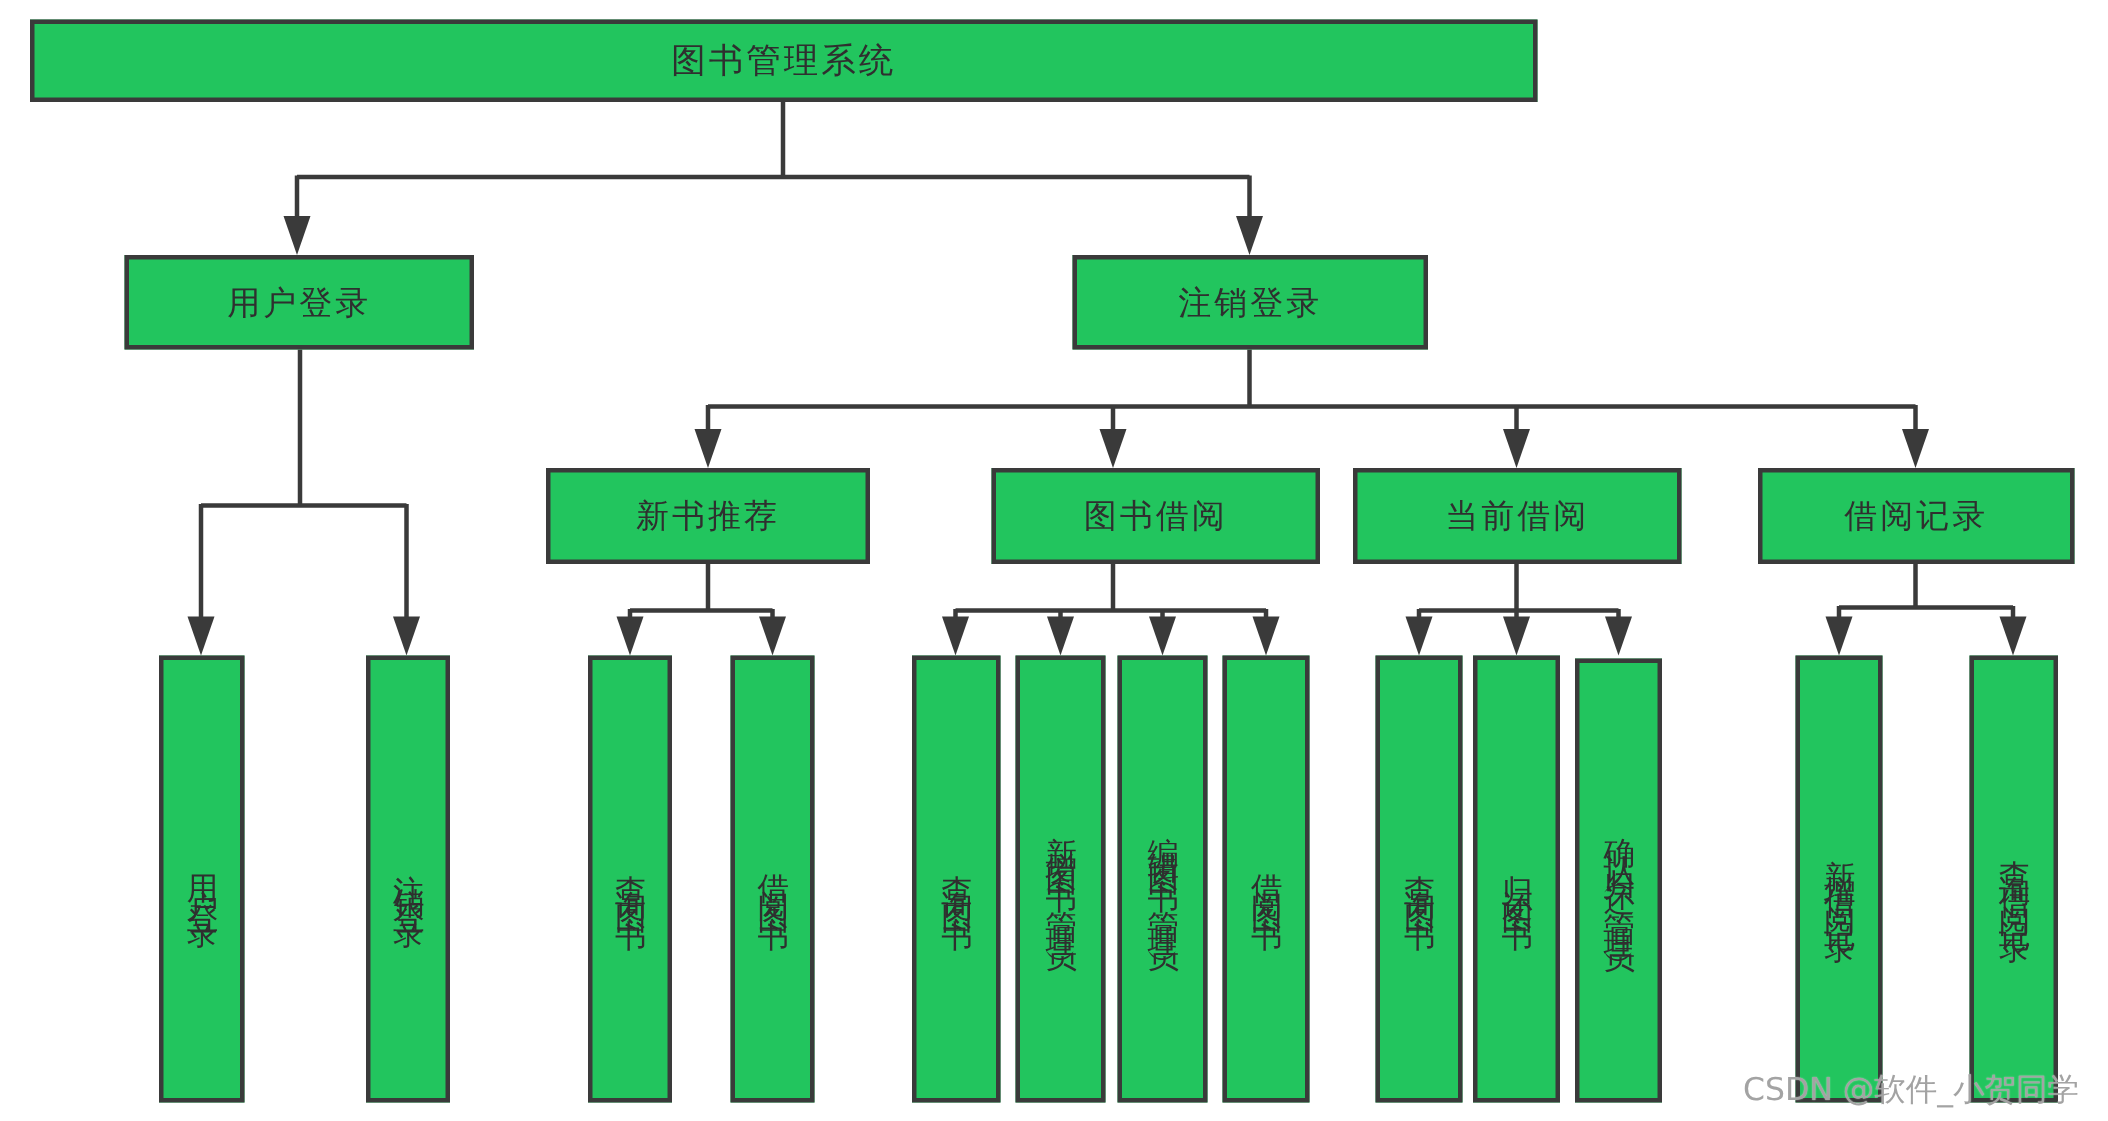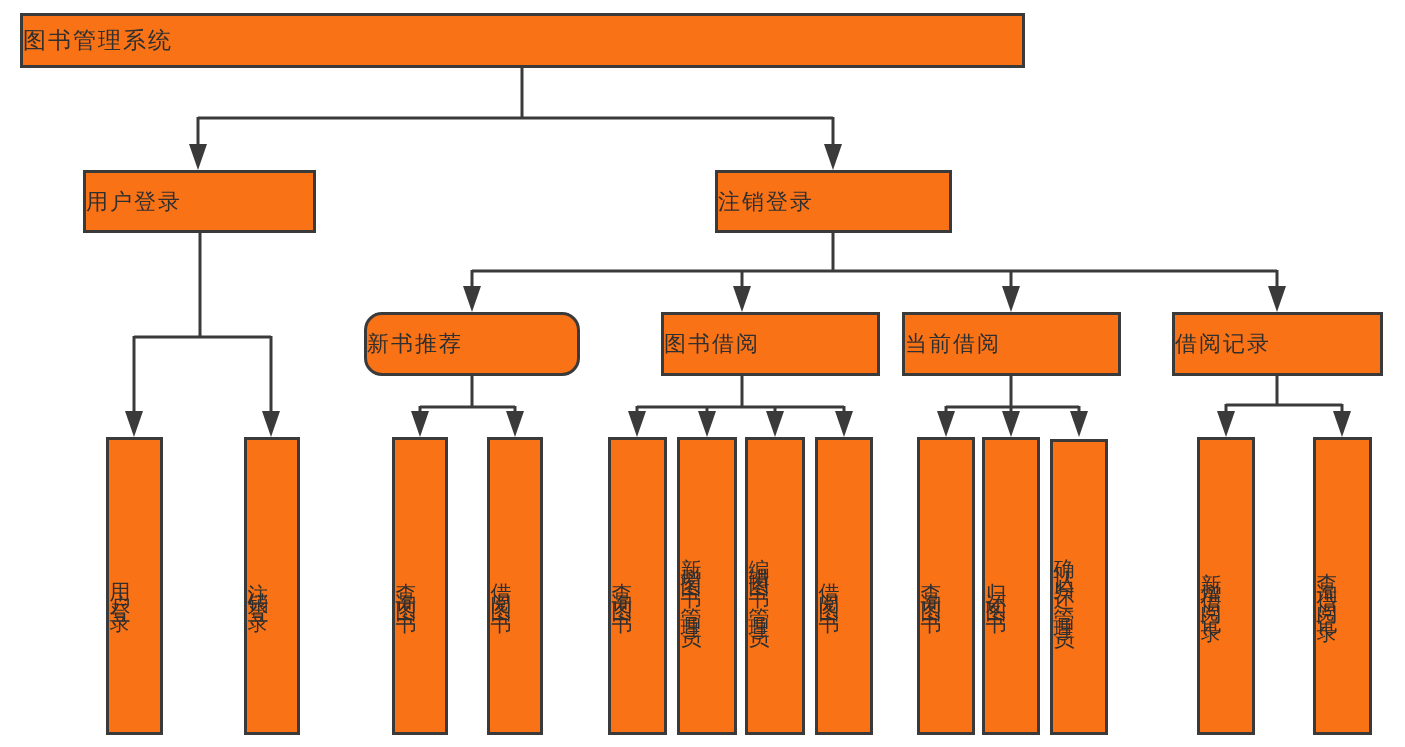--- a/index.html
+++ b/index.html
@@ -14,22 +14,22 @@
     position:relative;
     width:1405px;height:747px;
     background:var(--bg);
     overflow:hidden;
   }
   .connectors{position:absolute;left:0;top:0;z-index:1;}
   .node{
     position:absolute;
     box-sizing:border-box;
     border:3px solid var(--line);
-    background:#f97316;
-    display:flex;align-items:center;
+    background:#22c55e;
+    display:flex;align-items:center;justify-content:center;
     z-index:2;
   }
   .hbox{font-size:22px;letter-spacing:2px;white-space:nowrap;}
   .root-box{font-size:23px;}
   .vbox{padding:4px 0;}
   .vbox .vtext{
     writing-mode:vertical-rl;
     text-orientation:mixed;
     font-size:21px;
     letter-spacing:10px;
@@ -127,21 +127,21 @@
     <span>图书管理系统</span>
   </div>
 
   <div class="node hbox" style="left:83px;top:170px;width:233px;height:63px;">
     <span>用户登录</span>
   </div>
   <div class="node hbox" style="left:715px;top:170px;width:237px;height:63px;">
     <span>注销登录</span>
   </div>
 
-  <div class="node hbox" style="left:364px;top:312px;width:216px;height:64px;border-radius:18px;">
+  <div class="node hbox" style="left:364px;top:312px;width:216px;height:64px;">
     <span>新书推荐</span>
   </div>
   <div class="node hbox" style="left:633px;top:312px;width:219px;height:64px;margin-left:28px;">
     <span>图书借阅</span>
   </div>
   <div class="node hbox" style="left:1172px;top:312px;width:211px;height:64px;">
     <span>借阅记录</span>
   </div>
   <div class="node hbox" style="left:902px;top:312px;width:219px;height:64px;">
     <span>当前借阅</span>
@@ -184,14 +184,15 @@
     <span class="vtext">确认归还（管理员）</span>
   </div>
 
   <div class="node vbox" style="left:1197px;top:437px;width:58px;height:298px;">
     <span class="vtext">新增借阅记录</span>
   </div>
   <div class="node vbox" style="left:1313px;top:437px;width:59px;height:298px;">
     <span class="vtext">查询借阅记录</span>
   </div>
 
+  <div class="watermark" style="left:1162px;top:712px;">CSDN @软件_小贺同学</div>
 
 </div>
 
 </body></html>

